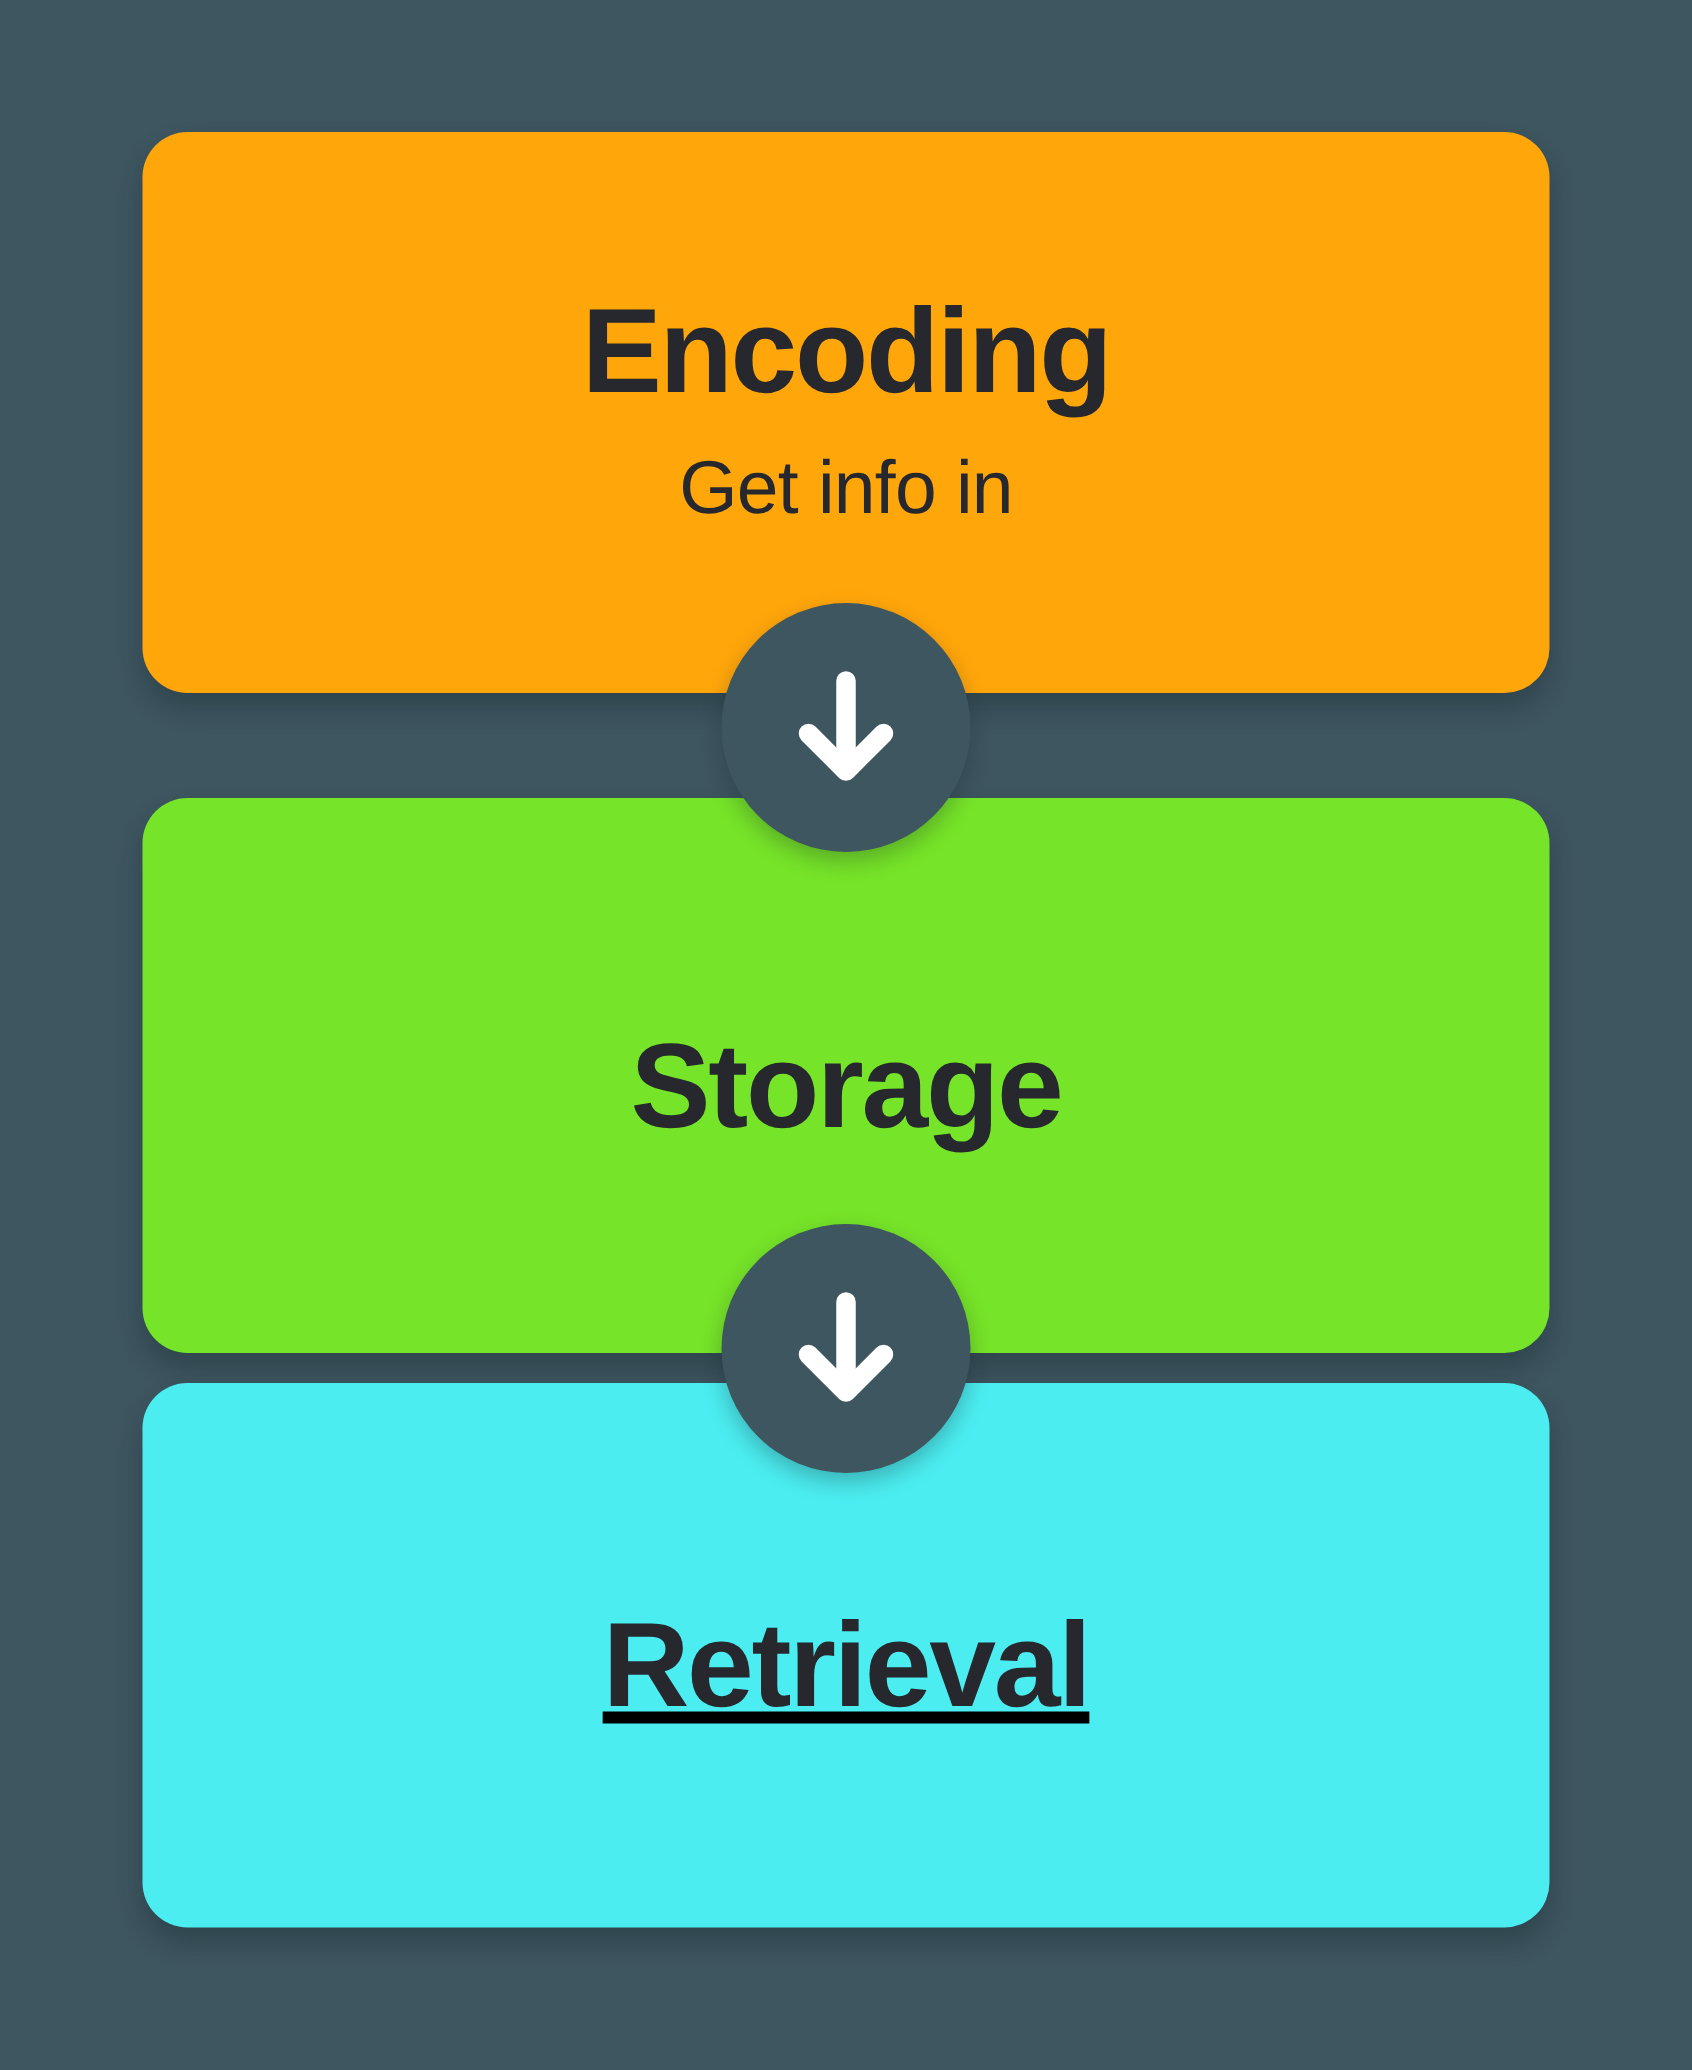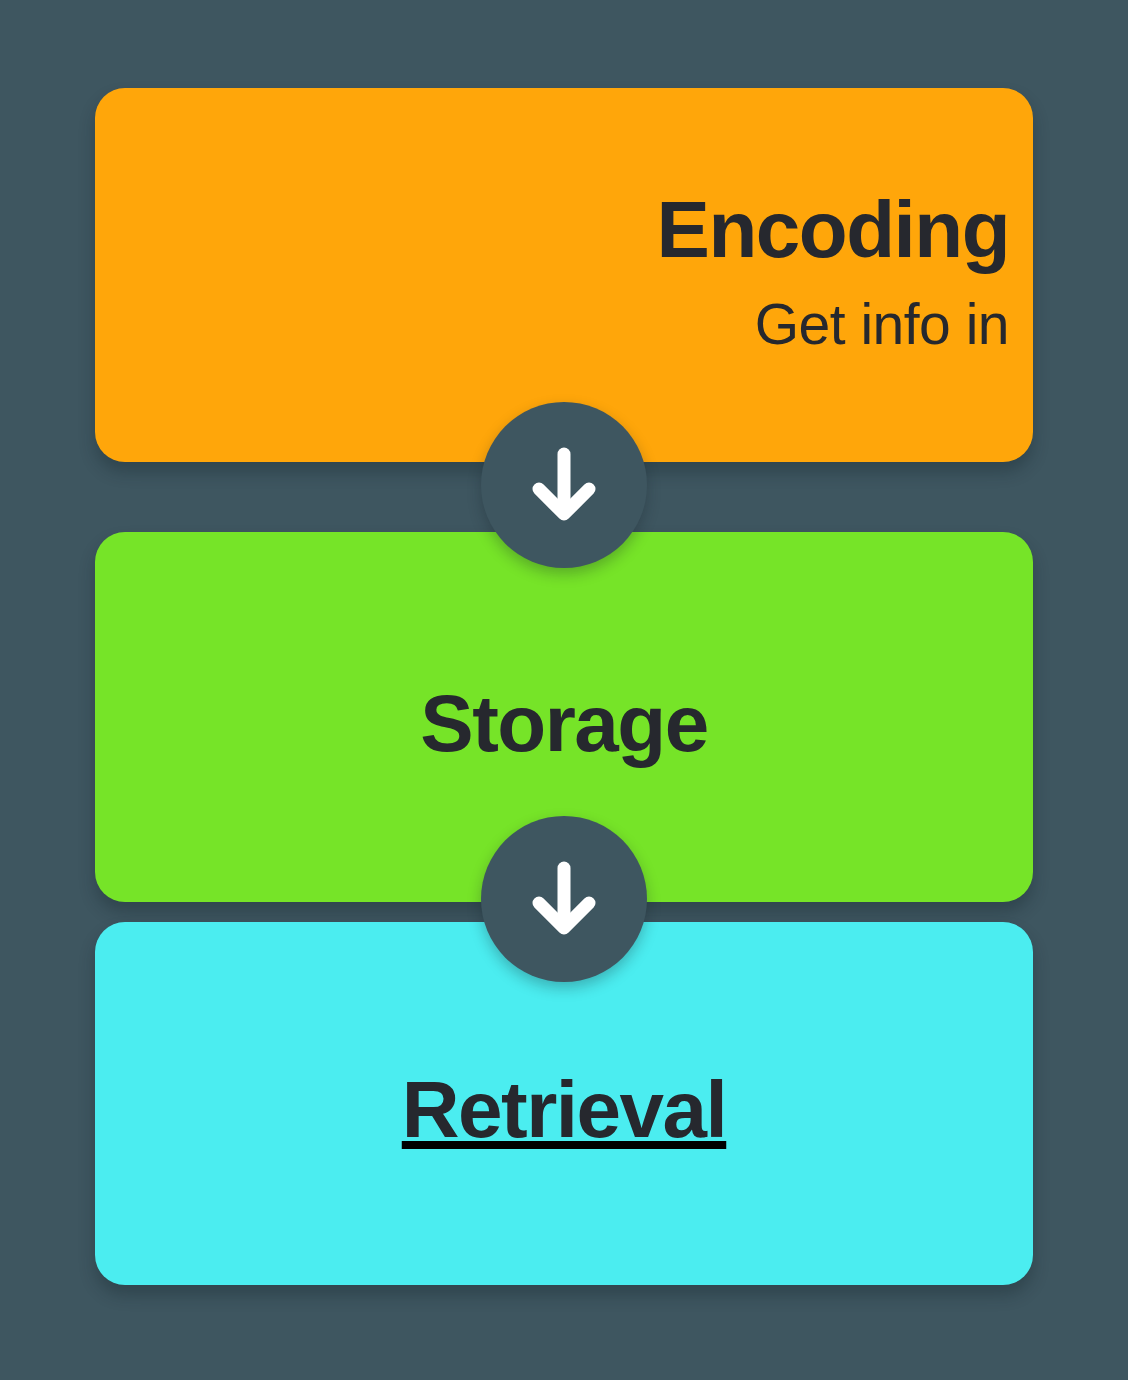--- a/index.html
+++ b/index.html
@@ -35,37 +35,37 @@
     width: 938px;
     border-radius: 30px;
     box-shadow: 0 10px 16px rgba(20, 34, 40, 0.32);
     display: flex;
     flex-direction: column;
     align-items: center;
     justify-content: center;
     box-sizing: border-box;
   }
 
-  .step-card.card-0 { top: 0px;   height: 374px; align-items: flex-end; }
+  .step-card.card-0 { top: 0px;   height: 374px; }
   .step-card.card-1 { top: 444px; height: 370px; }
   .step-card.card-2 { top: 834px; height: 363px; }
 
   .step-title {
     font-size: 80px;
     font-weight: 700;
     letter-spacing: -1.5px;
     line-height: 1.02;
     color: #26282e;
     text-align: center;
     margin: 0;
     padding: 0 24px;
   }
 
   .step-subtitle {
-    font-size: 57px;
+    font-size: 50px;
     font-weight: 400;
     letter-spacing: -0.5px;
     line-height: 1.05;
     color: #26282e;
     text-align: center;
     margin: 24px 0 0 0;
     padding: 0 24px;
   }
 
   

